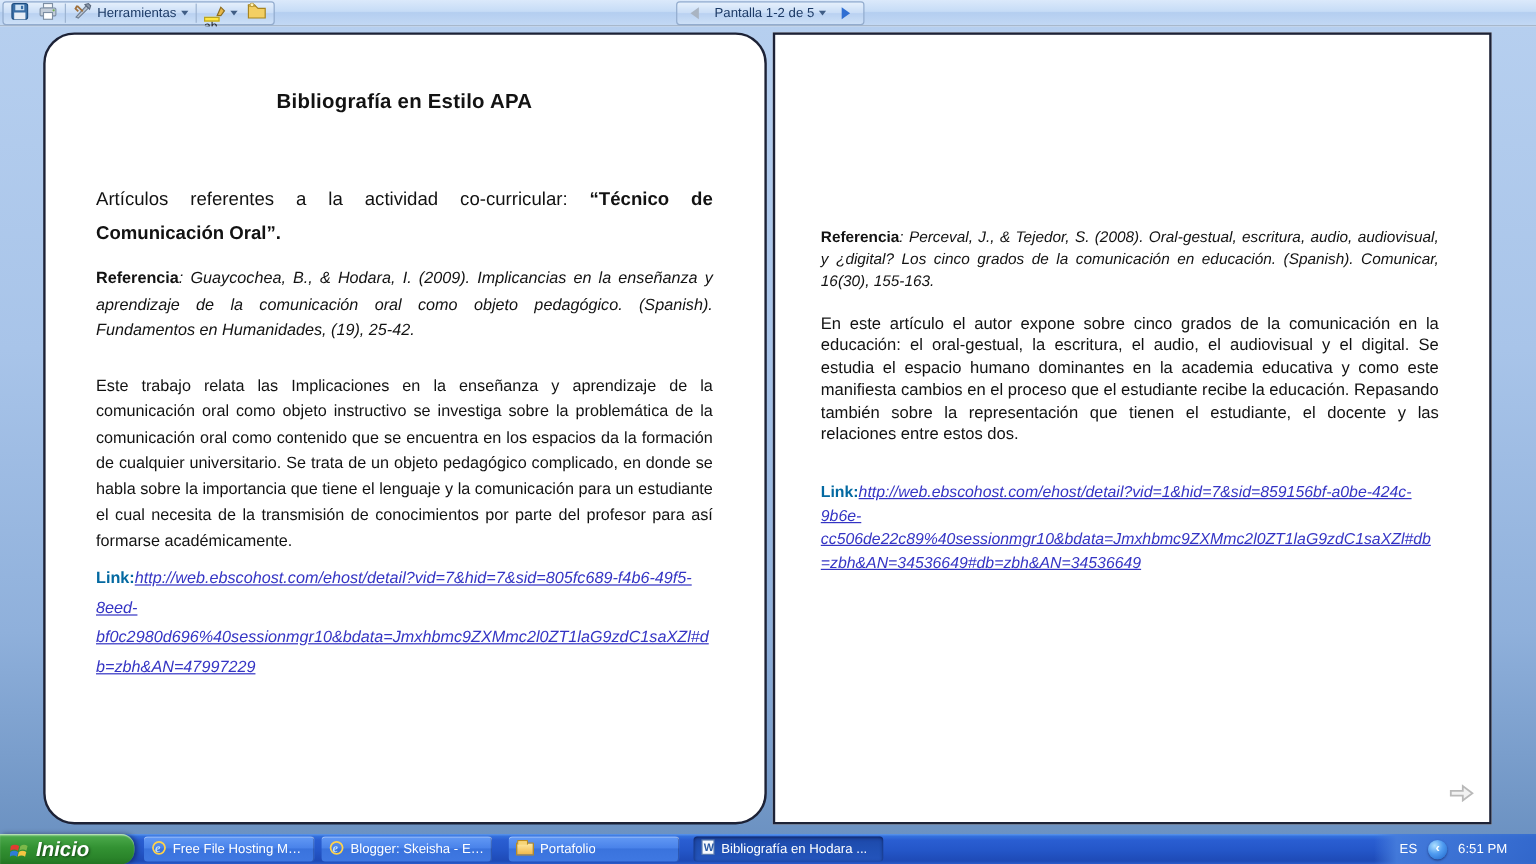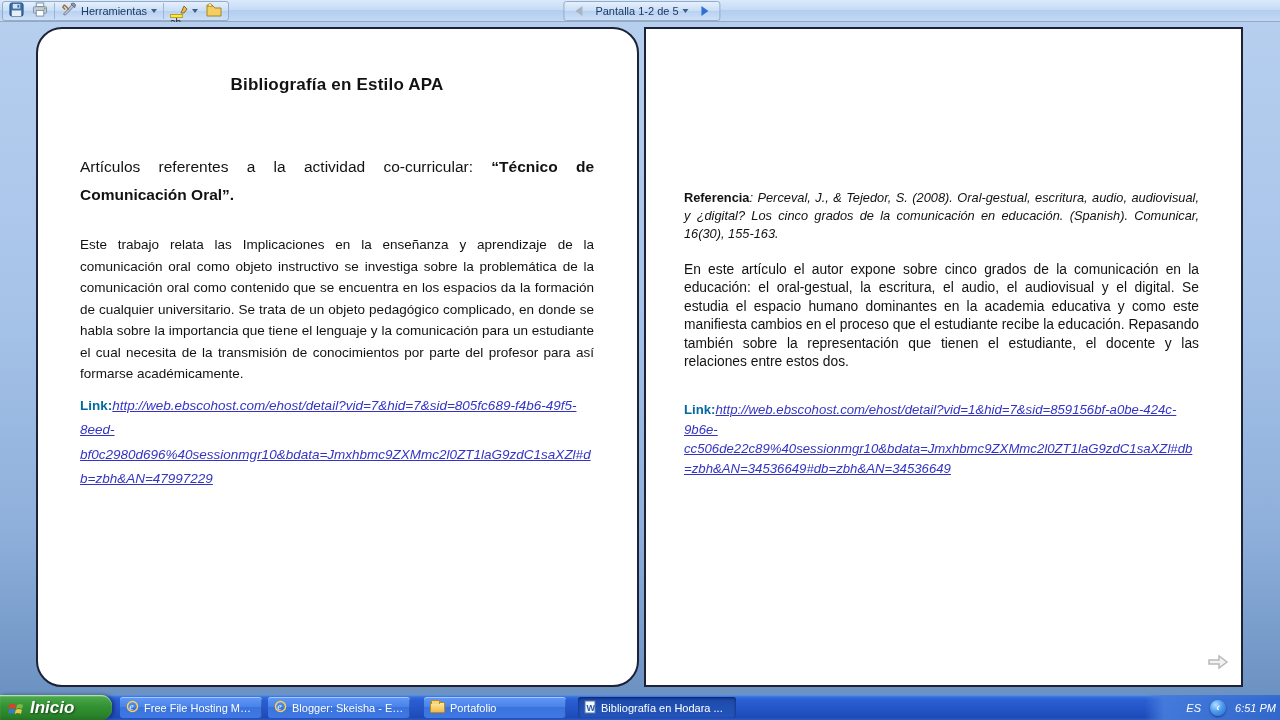--- a/index.html
+++ b/index.html
@@ -86,21 +86,21 @@
   .task-item.active {
     background:linear-gradient(to bottom,#1d48a8 0%,#2050b4 50%,#2454bc 100%);
     box-shadow:inset 0 1px 3px rgba(0,0,30,.6);
   }
   .task-item .t-icon { margin-right:5px; flex:0 0 auto; }
   .task-item .t-label { overflow:hidden; text-overflow:ellipsis; }
   .tray {
     position:absolute; right:0; top:0; height:25px; width:135px;
     background:linear-gradient(to right, rgba(90,150,236,0) 0%, rgba(70,125,220,.9) 14%, rgba(52,106,205,.9) 100%);
     display:flex; align-items:center; justify-content:flex-end;
-    padding-right:4px; gap:9px;font-style:italic;
+    padding-right:24px; gap:9px;
   }
   .chev-circle {
     width:16px; height:16px; border-radius:50%;
     background:radial-gradient(circle at 35% 30%, #aee0ff 0%, #4f9bf0 45%, #1c63c8 100%);
     color:#fff; font-weight:bold; font-size:11px; line-height:15px; text-align:center;
     box-shadow:0 1px 2px rgba(0,0,40,.5);
   }
   .folder-ico { position:relative; width:15px; height:11px;
     background:linear-gradient(to bottom,#ffe9a0,#f0b84a); border:1px solid #b98a20; border-radius:1px; }
   .folder-ico:before { content:""; position:absolute; top:-3px; left:0; width:7px; height:3px;
@@ -180,20 +180,21 @@
     </div>
   </div>
 
 </div>
 
 <div class="workspace">
 
   <div class="page page-left">
     <div class="doc-title">Bibliografía en Estilo APA</div>
     <div class="doc-heading"><span>Artículos referentes a la actividad co-curricular: </span><b>“Técnico de Comunicación Oral”.</b></div>
+    <div class="ref-par"><span class="ref-label">Referencia</span><span class="ref-text">: Guaycochea, B., &amp; Hodara, I. (2009). Implicancias en la enseñanza y aprendizaje de la comunicación oral como objeto pedagógico. (Spanish). Fundamentos en Humanidades, (19), 25-42.</span></div>
     <div class="body-par"><span>Este trabajo relata las Implicaciones en la enseñanza y aprendizaje de la comunicación oral como objeto instructivo se investiga sobre la problemática de la comunicación oral como contenido que se encuentra en los espacios da la formación de cualquier universitario. Se trata de un objeto pedagógico complicado, en donde se habla sobre la importancia que tiene el lenguaje y la comunicación para un estudiante el cual necesita de la transmisión de conocimientos por parte del profesor para así formarse académicamente.</span></div>
     <div class="link-par"><span class="link-label">Link:</span><a href="#">http://web.ebscohost.com/ehost/detail?vid=7&amp;hid=7&amp;sid=805fc689-f4b6-49f5-8eed-bf0c2980d696%40sessionmgr10&amp;bdata=Jmxhbmc9ZXMmc2l0ZT1laG9zdC1saXZl#db=zbh&amp;AN=47997229</a></div>
   </div>
 
   <div class="page page-right">
     <div class="ref-par"><span class="ref-label">Referencia</span><span class="ref-text">: Perceval, J., &amp; Tejedor, S. (2008). Oral-gestual, escritura, audio, audiovisual, y ¿digital? Los cinco grados de la comunicación en educación. (Spanish). Comunicar, 16(30), 155-163.</span></div>
     <div class="body-par"><span>En este artículo el autor expone sobre cinco grados de la comunicación en la educación: el oral-gestual, la escritura, el audio, el audiovisual y el digital. Se estudia el espacio humano dominantes en la academia educativa y como este manifiesta cambios en el proceso que el estudiante recibe la educación. Repasando también sobre la representación que tienen el estudiante, el docente y las relaciones entre estos dos.</span></div>
     <div class="link-par"><span class="link-label">Link:</span><a href="#">http://web.ebscohost.com/ehost/detail?vid=1&amp;hid=7&amp;sid=859156bf-a0be-424c-9b6e-cc506de22c89%40sessionmgr10&amp;bdata=Jmxhbmc9ZXMmc2l0ZT1laG9zdC1saXZl#db=zbh&amp;AN=34536649#db=zbh&amp;AN=34536649</a></div>
     <div class="next-arrow">
       <svg width="22" height="18" viewBox="0 0 22 18">

